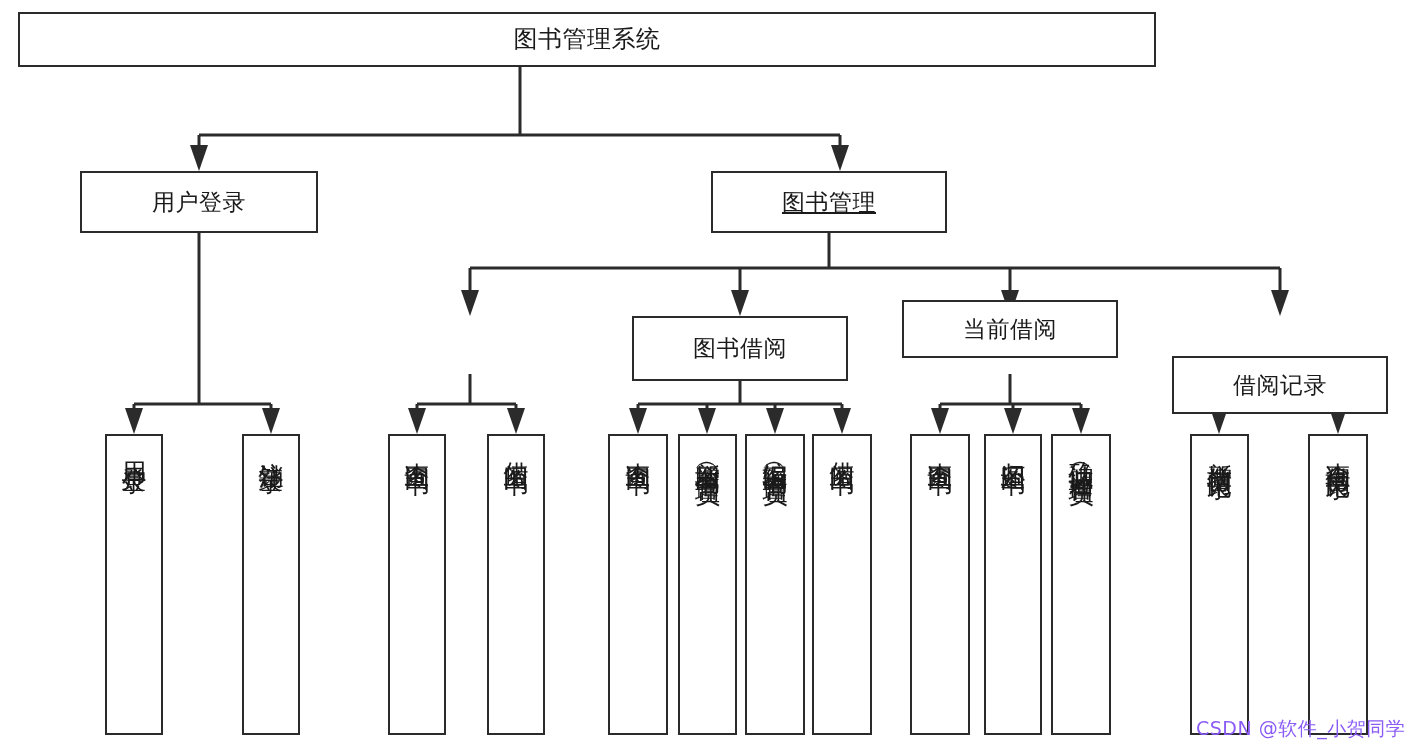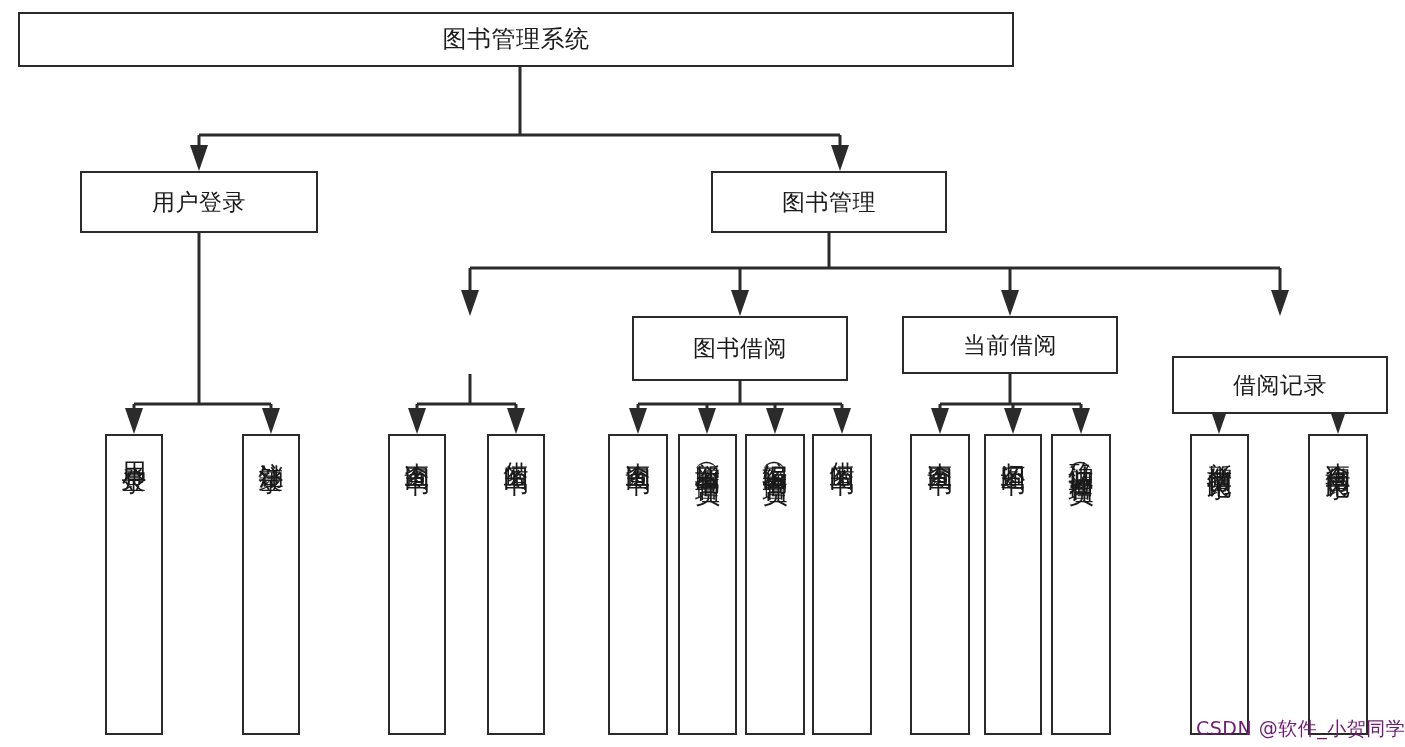--- a/index.html
+++ b/index.html
@@ -123,35 +123,35 @@
       <polygon points="698,408 716,408 707,434" fill="#2b2b2b"></polygon>
       <polygon points="766,408 784,408 775,434" fill="#2b2b2b"></polygon>
       <polygon points="833,408 851,408 842,434" fill="#2b2b2b"></polygon>
       <polygon points="931,408 949,408 940,434" fill="#2b2b2b"></polygon>
       <polygon points="1004,408 1022,408 1013,434" fill="#2b2b2b"></polygon>
       <polygon points="1072,408 1090,408 1081,434" fill="#2b2b2b"></polygon>
       <polygon points="1210,408 1228,408 1219,434" fill="#2b2b2b"></polygon>
       <polygon points="1329,408 1347,408 1338,434" fill="#2b2b2b"></polygon>
     </svg>
 
-  <div class="node root horiz" style="left: 18px; top: 12px; width: 996px; height: 55px;">
+  <div class="node root horiz" style="left: 18px; top: 12px; width: 1138px; height: 55px;">
     <span class="node-label">图书管理系统</span>
   </div>
 
   <div class="node horiz" style="left: 80px; top: 171px; width: 238px; height: 62px;">
     <span class="node-label">用户登录</span>
   </div>
-  <div class="node horiz" style="left: 711px; top: 171px; width: 236px; height: 62px;">
+  <div class="node horiz" style="left: 711px; top: 171px; width: 236px; height: 62px; text-decoration: underline;">
     <span class="node-label">图书管理</span>
   </div>
 
   <div class="node horiz" style="left: 632px; top: 316px; width: 216px; height: 65px;">
     <span class="node-label">图书借阅</span>
   </div>
-  <div class="node horiz" style="left: 902px; top: 316px; width: 216px; height: 58px;">
+  <div class="node horiz" style="left: 902px; top: 300px; width: 216px; height: 58px;">
     <span class="node-label">当前借阅</span>
   </div>
   <div class="node horiz" style="left: 1172px; top: 316px; width: 216px; height: 58px; margin-top: 40px;">
     <span class="node-label">借阅记录</span>
   </div>
 
   <div class="node leaf" style="left: 105px; top: 434px; width: 58px; height: 301px;">
     <span class="node-label">用户登录</span>
   </div>
   <div class="node leaf" style="left: 242px; top: 434px; width: 58px; height: 301px;">
@@ -184,15 +184,15 @@
   <div class="node leaf" style="left: 1051px; top: 434px; width: 60px; height: 301px;">
     <span class="node-label">确认归还（管理员）</span>
   </div>
   <div class="node leaf" style="left: 1190px; top: 434px; width: 59px; height: 301px;">
     <span class="node-label">新增借阅记录</span>
   </div>
   <div class="node leaf" style="left: 1308px; top: 434px; width: 60px; height: 301px;">
     <span class="node-label">查询借阅记录</span>
   </div>
 
-  <div class="watermark" style="left: 1196px; top: 716px; color: #701a75;">CSDN @软件_小贺同学</div>
+  <div class="watermark" style="left: 1196px; top: 716px; color: #8b5cf6;">CSDN @软件_小贺同学</div>
 
 </div>
 
 </body></html>

